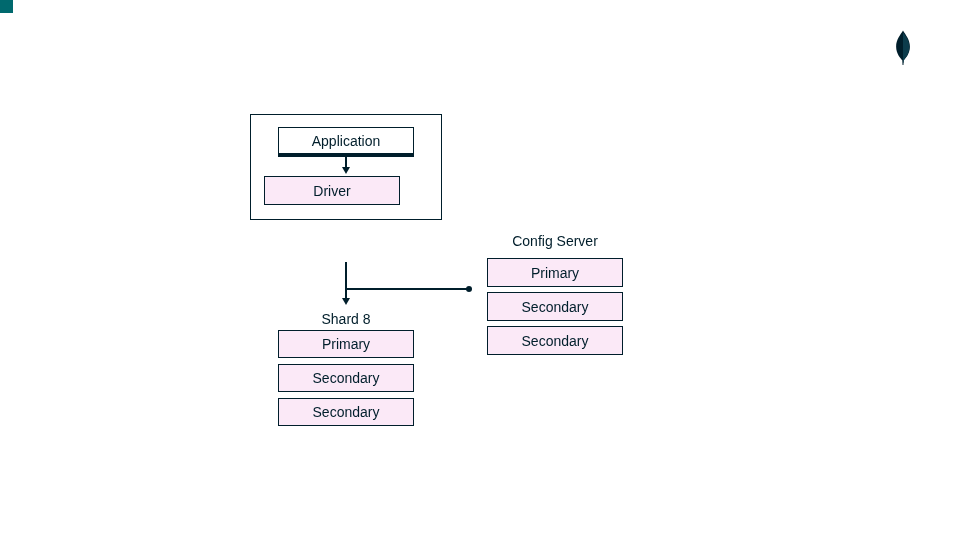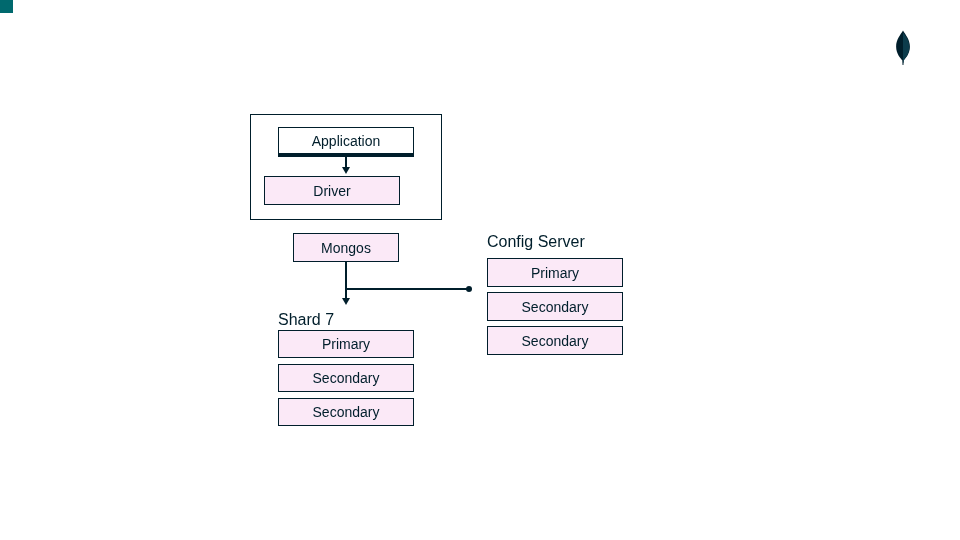--- a/index.html
+++ b/index.html
@@ -48,22 +48,22 @@
   .shard-node-1  { left: 278px; top: 330px; width: 136px; height: 28px; }
   .shard-node-2  { left: 278px; top: 364px; width: 136px; height: 28px; }
   .shard-node-3  { left: 278px; top: 398px; width: 136px; height: 28px; }
 
   .config-node-1 { left: 487px; top: 258px; width: 136px; height: 29px; }
   .config-node-2 { left: 487px; top: 292px; width: 136px; height: 29px; }
   .config-node-3 { left: 487px; top: 326px; width: 136px; height: 29px; }
 
   .section-title {
     position: absolute;
-    font-size: 16px;
-    text-align: left;
+    font-size: 14px;
+    text-align: center;
     color: #001e2b;
   }
   .shard-title  { left: 278px; top: 311px; width: 136px; }
   .config-title { left: 487px; top: 233px; width: 136px; }
 
   .vline { position: absolute; width: 1.5px; background: #001e2b; }
   .hline { position: absolute; height: 1.5px; background: #001e2b; }
 
   .arrow-down {
     position: absolute; width: 0; height: 0;
@@ -101,29 +101,28 @@
 
   <div class="group-box"></div>
 
   <div class="node white node-application">Application</div>
 
   <div class="vline v-app-driver"></div>
   <div class="arrow-down a-app-driver"></div>
 
   <div class="node node-driver">Driver</div>
 
-  <div class="node node-mongos">Mongos</div>
 
   <div class="vline v-mongos-shard"></div>
   <div class="arrow-down a-mongos-shard"></div>
 
   <div class="hline h-mongos-config"></div>
   <div class="dot"></div>
 
-  <div class="section-title shard-title">Shard 7</div>
+  <div class="section-title shard-title">Shard 8</div>
   <div class="node shard-node-1">Primary</div>
   <div class="node shard-node-2">Secondary</div>
   <div class="node shard-node-3">Secondary</div>
 
   <div class="section-title config-title">Config Server</div>
   <div class="node config-node-1">Primary</div>
   <div class="node config-node-2">Secondary</div>
   <div class="node config-node-3">Secondary</div>
 
 </div>

